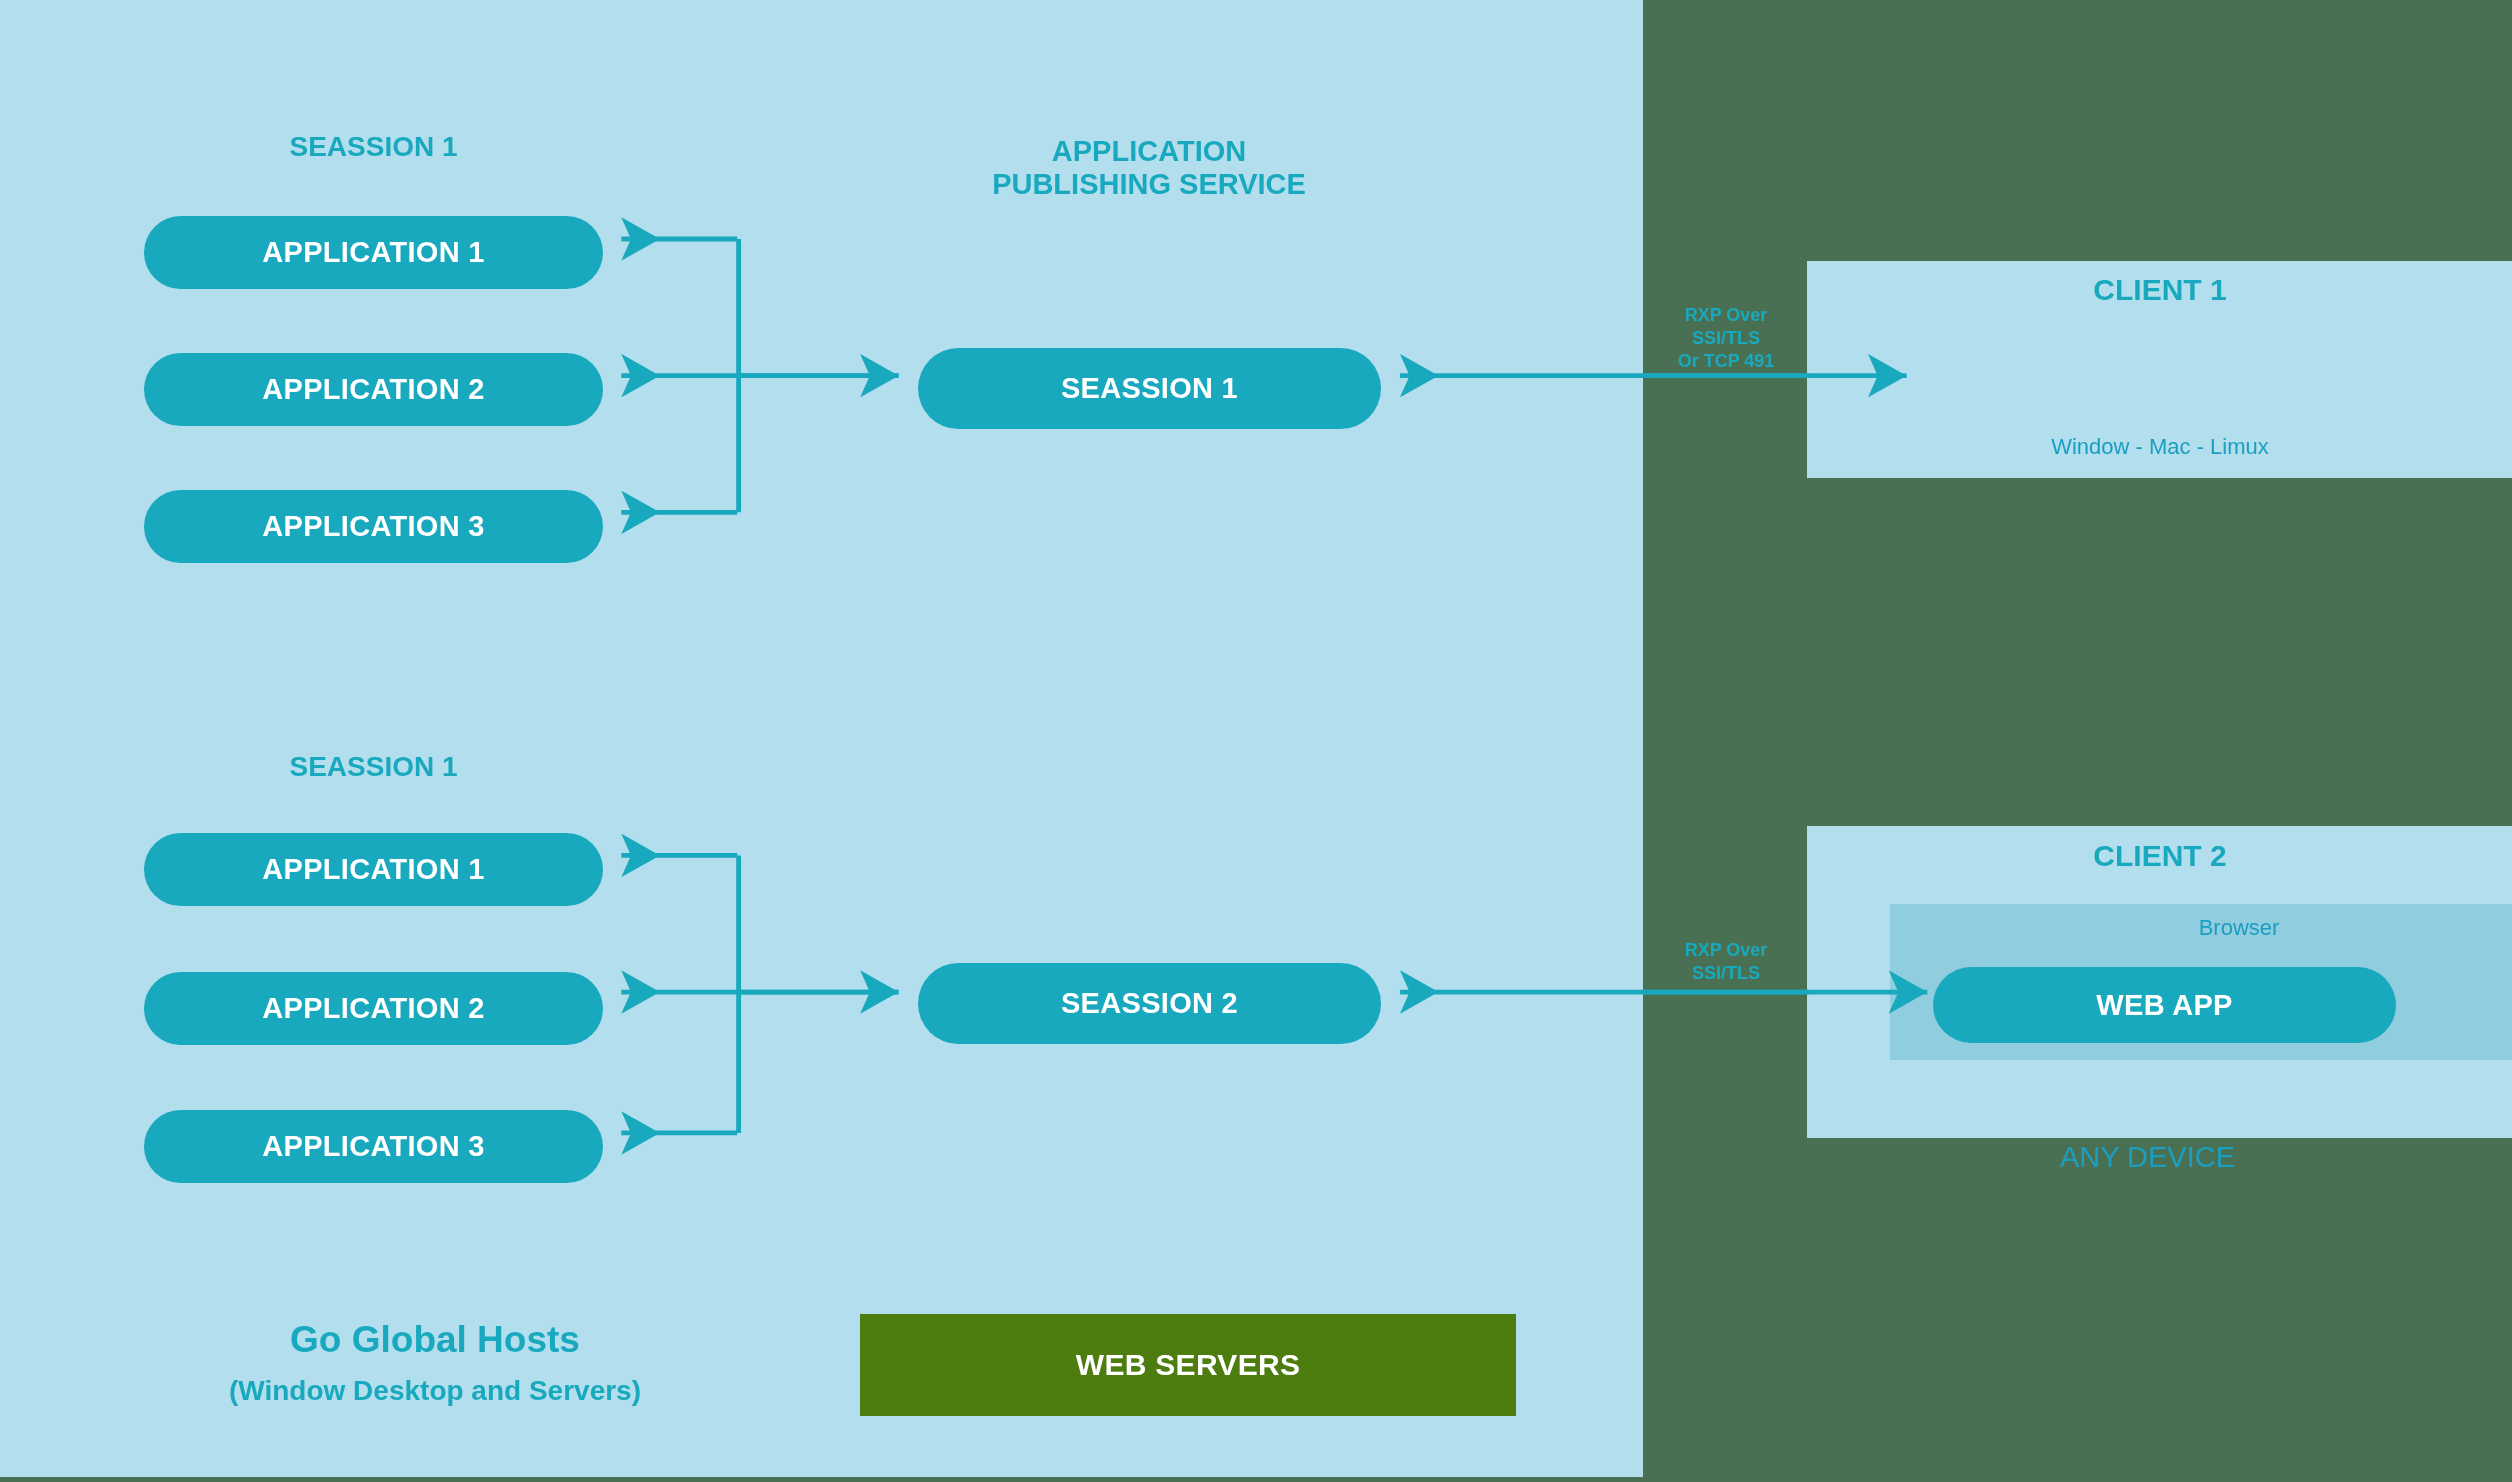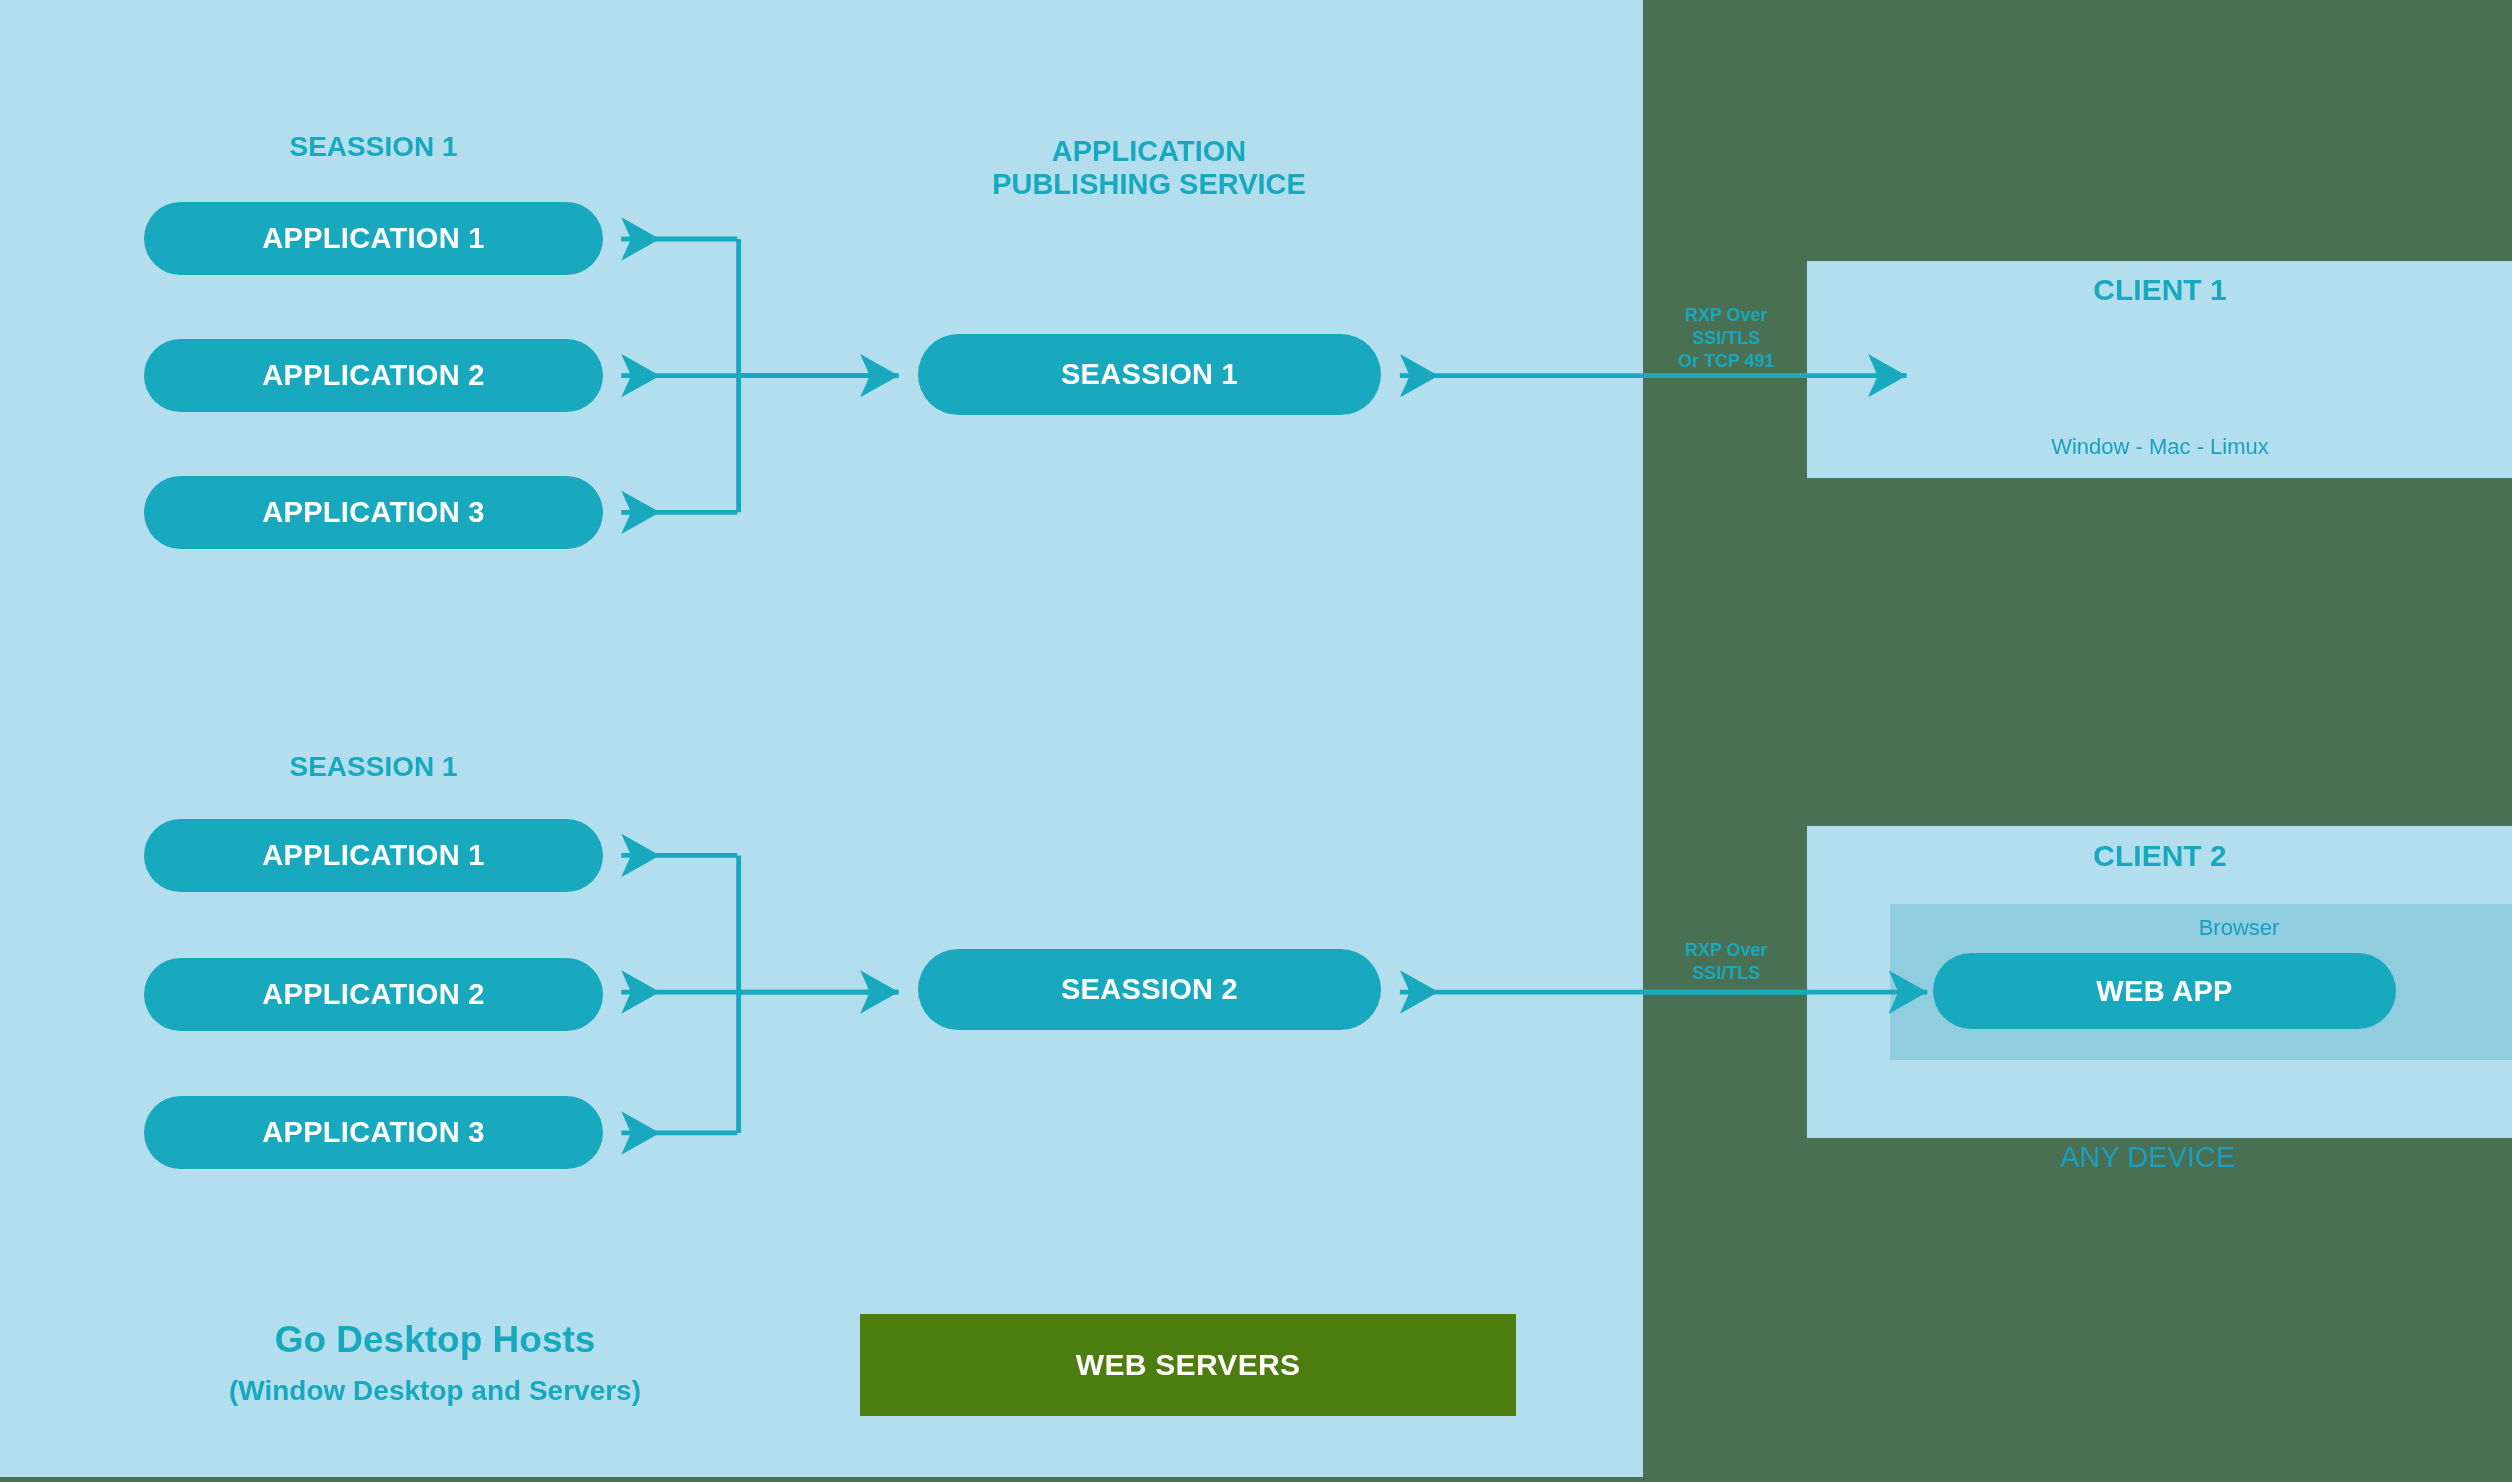--- a/index.html
+++ b/index.html
@@ -54,20 +54,21 @@
     position: absolute;
     background: #18a9be;
     border-radius: 690px;
     display: flex;
     align-items: center;
     justify-content: center;
     color: #ffffff;
     font-weight: bold;
     letter-spacing: 0.3px;
     white-space: nowrap;
+    margin-top: 14px;
   }
   .app-pill {
     left: 144px;
     width: 459px;
     height: 73px;
     font-size: 29px;
   }
   .session-pill {
     left: 918px;
     width: 463px;
@@ -294,21 +295,21 @@
   <div class="heading" id="client1-title">CLIENT 1</div>
   <div class="sub-label" id="client1-os">Window - Mac - Limux</div>
 
   <div class="heading" id="client2-title">CLIENT 2</div>
   <div class="sub-label" id="browser-label">Browser</div>
   <div class="pill" id="webapp-pill">
     <span class="webapp-pill-label">WEB APP</span>
   </div>
   <div class="sub-label" id="any-device-label">ANY DEVICE</div>
 
-  <div id="goglobal-title">Go Desktop Hosts</div>
+  <div id="goglobal-title">Go Global Hosts</div>
   <div id="goglobal-sub">(Window Desktop and Servers)</div>
 
   <div id="webservers-box">
     <span class="label">WEB SERVERS</span>
   </div>
 
 </div>
 
 
 </body></html>

